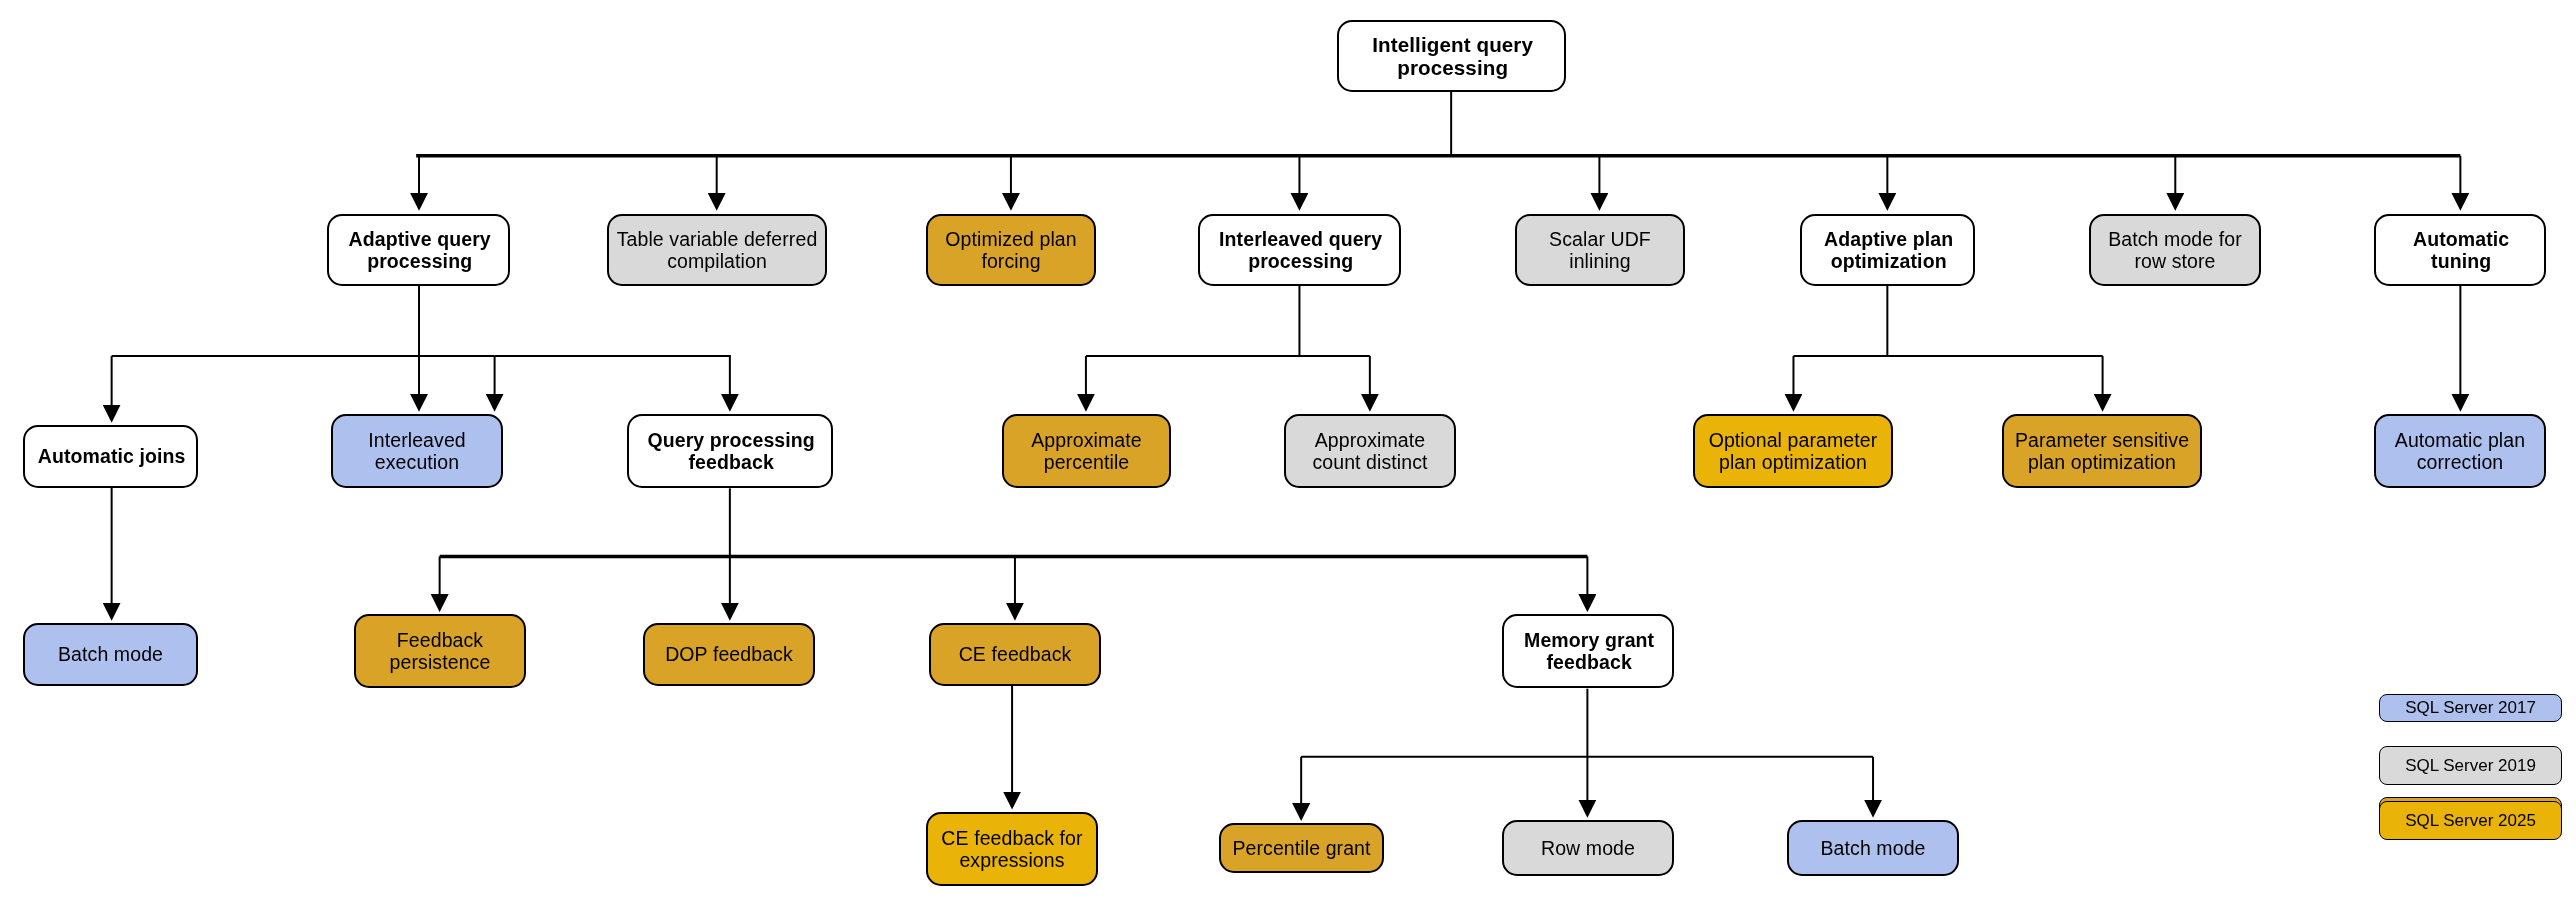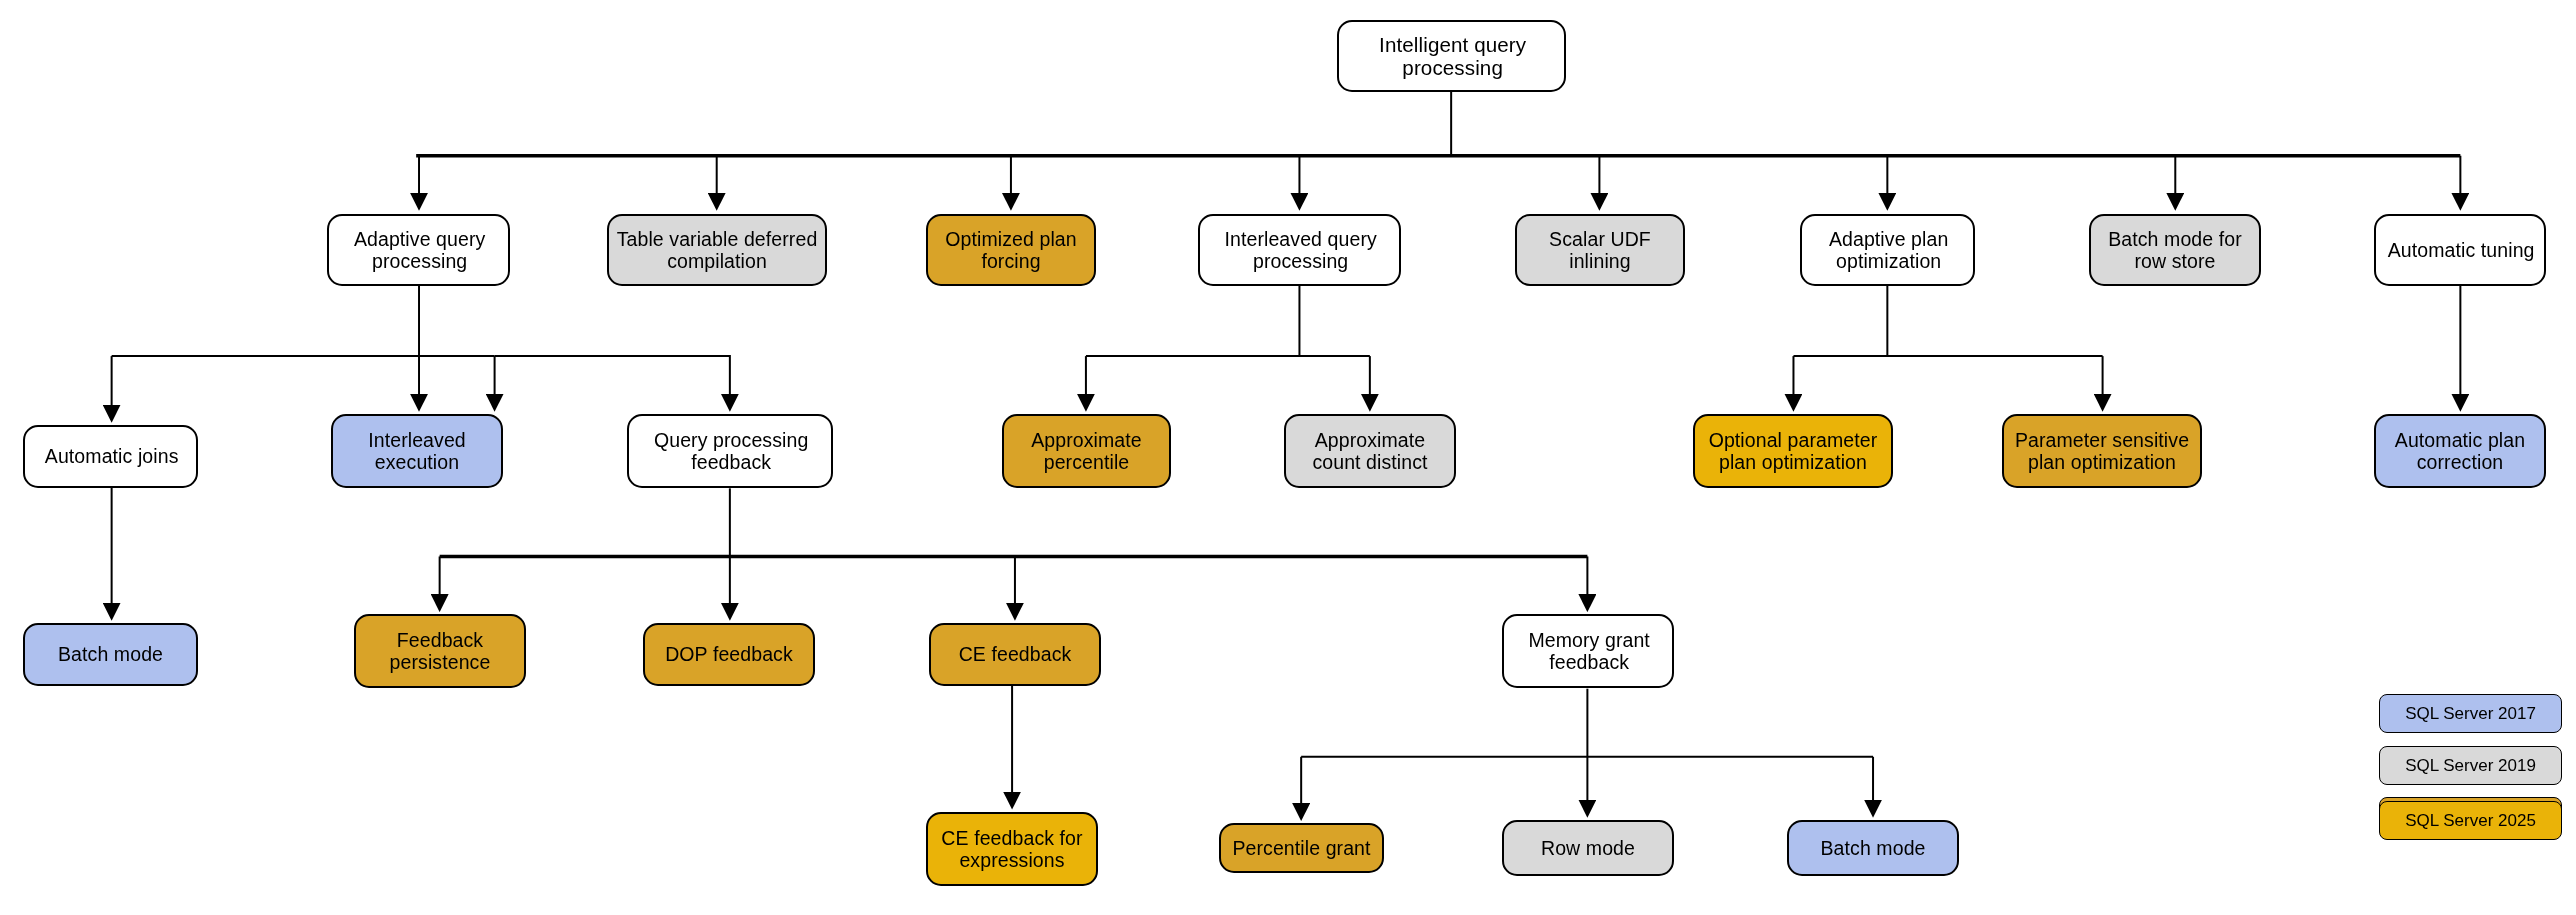--- a/index.html
+++ b/index.html
@@ -41,21 +41,21 @@
   }
   .node span {
     display: block;
     width: 100%;
   }
   .fill-white  { background: #ffffff; }
   .fill-gray   { background: #d9d9d9; }
   .fill-orange { background: #d9a328; }
   .fill-blue   { background: #aec0ee; }
   .fill-green  { background: #eab308; }
-  .bold   { font-weight: normal; padding-left: 8px; }
+  .bold   { font-weight: bold; padding-left: 8px; }
   .normal { font-weight: normal; }
   .legend-item {
     position: absolute;
     box-sizing: border-box;
     border: 1.7px solid #000000;
     border-radius: 8px;
     display: flex;
     align-items: center;
     justify-content: center;
     font-size: 17px;
@@ -200,21 +200,21 @@
         <span>Percentile grant</span>
       </div>
       <div class="node fill-gray normal" style="left: 1502px; top: 820px; width: 172px; height: 56px; font-size: 19.5px;">
         <span>Row mode</span>
       </div>
       <div class="node fill-blue normal" style="left: 1787px; top: 820px; width: 172px; height: 56px; font-size: 19.5px;">
         <span>Batch mode</span>
       </div>
     </div>
   <div id="legend-layer">
-      <div class="legend-item fill-blue" style="left: 2379px; top: 694px; width: 183px; height: 39px;">
+      <div class="legend-item fill-blue" style="left: 2379px; top: 694px; width: 183px; height: 28px;">
         <span>SQL Server 2017</span>
       </div>
       <div class="legend-item fill-gray" style="left: 2379px; top: 746px; width: 183px; height: 39px;">
         <span>SQL Server 2019</span>
       </div>
       <div class="legend-item fill-orange" style="left: 2379px; top: 797px; width: 183px; height: 39px;">
         <span>SQL Server 2022</span>
       </div>
       <div class="legend-item fill-green" style="left: 2379px; top: 801px; width: 183px; height: 39px;">
         <span>SQL Server 2025</span>

